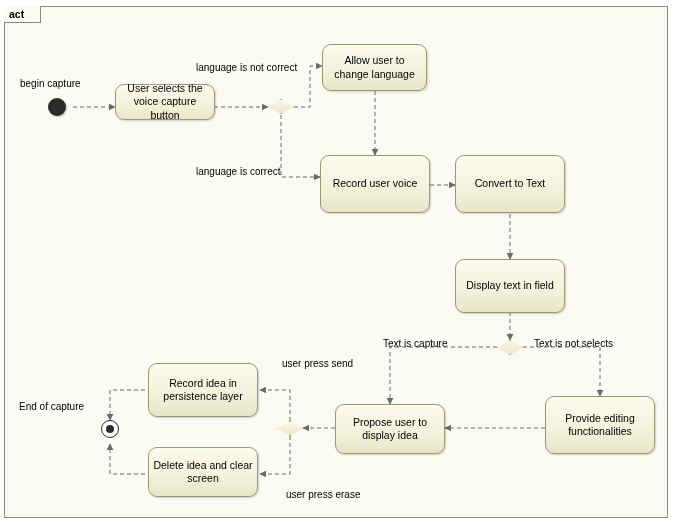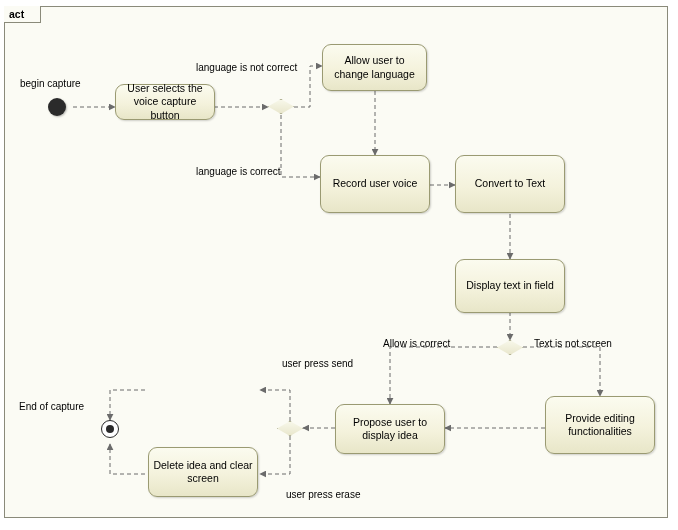--- a/index.html
+++ b/index.html
@@ -179,30 +179,31 @@
 
   <div class="node" style="left:322px; top:44px; width:105px; height:47px;">Allow user to change language</div>
 
   <div class="node" style="left:320px; top:155px; width:110px; height:58px;">Record user voice</div>
 
   <div class="node" style="left:455px; top:155px; width:110px; height:58px;">Convert to Text</div>
 
   <div class="node" style="left:455px; top:259px; width:110px; height:54px;">Display text in field</div>
 
   <div class="diamond" style="left:497px; top:340px;"></div>
-  <div class="label" style="left:383px; top:338px;">Allow is correct</div>
-  <div class="label" style="left:534px; top:338px;">Text is not screen</div>
+  <div class="label" style="left:383px; top:338px;">Text is capture</div>
+  <div class="label" style="left:534px; top:338px;">Text is not selects</div>
 
   <div class="node" style="left:545px; top:396px; width:110px; height:58px;">Provide editing functionalities</div>
 
   <div class="node" style="left:335px; top:404px; width:110px; height:50px;">Propose user to display idea</div>
 
   <div class="diamond" style="left:277px; top:421px;"></div>
   <div class="label" style="left:282px; top:358px;">user press send</div>
   <div class="label" style="left:286px; top:489px;">user press erase</div>
 
+  <div class="node" style="left:148px; top:363px; width:110px; height:54px;">Record idea in persistence layer</div>
 
   <div class="node" style="left:148px; top:447px; width:110px; height:50px;">Delete idea and clear screen</div>
 
   <div class="final-node" style="left:101px; top:420px;"></div>
   <div class="label" style="left:19px; top:401px;">End of capture</div>
 
 </div>
 
 </body></html>

